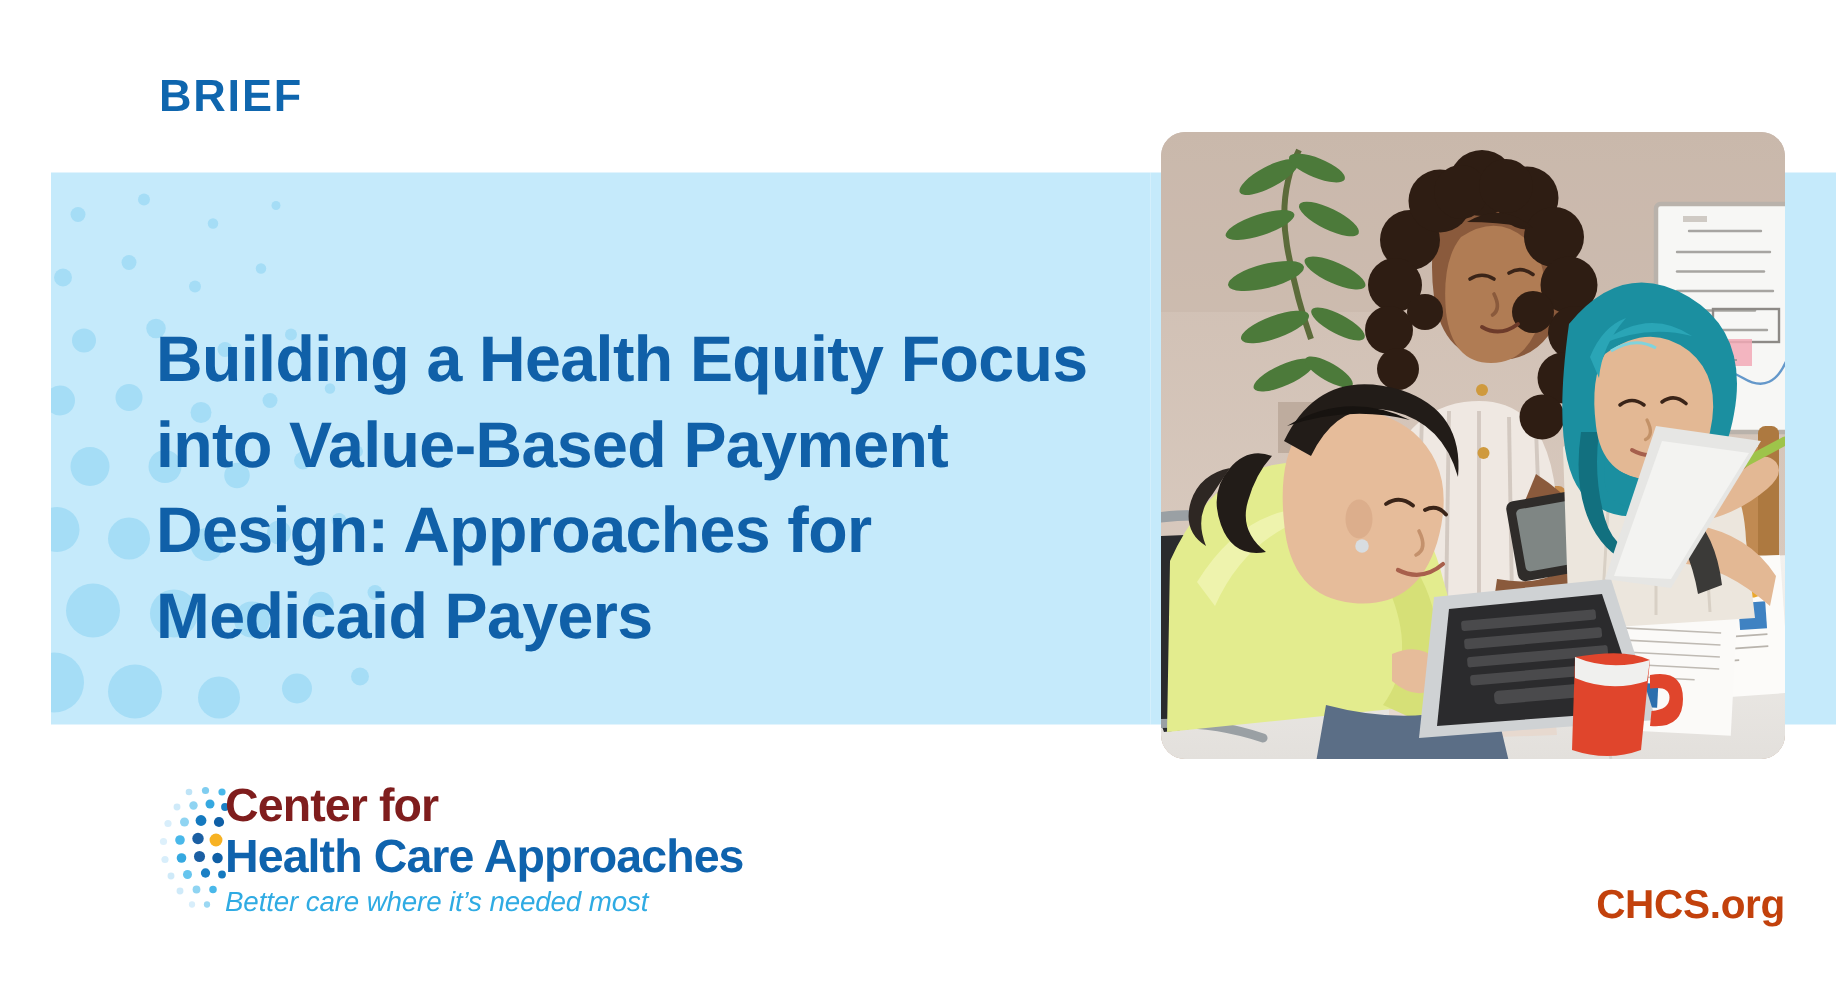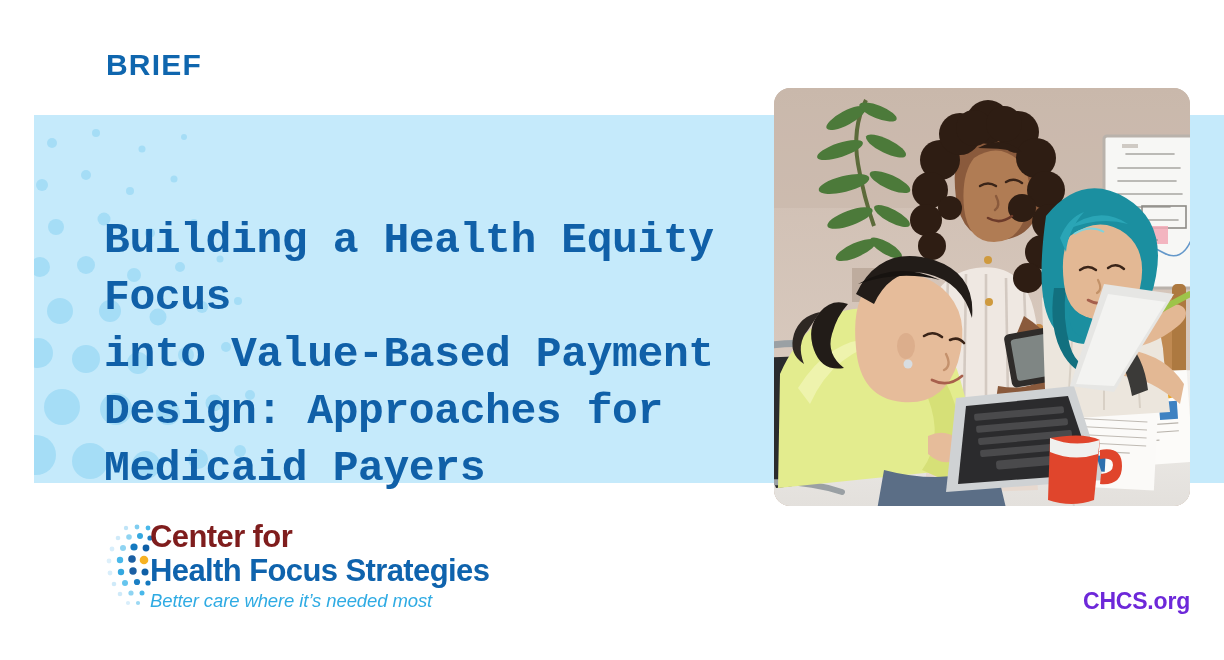--- a/index.html
+++ b/index.html
@@ -65,21 +65,21 @@
   .headline {
     position: absolute;
     left: 70px;
     top: 183px;
     width: 660px;
     font-size: 43px;
     line-height: 57px;
     font-weight: 700;
     color: #1060a8;
     letter-spacing: -0.4px;
-    font-family: Liberation Mono, monospace;
+    font-family: Liberation Sans, sans-serif;
     white-space: pre-line;
   }
 
   
   .photo {
     position: absolute;
     left: 740px;
     top: 88px;
     width: 416px;
     height: 418px;
@@ -136,23 +136,23 @@
     margin-top: 1px;
     font-family: "Liberation Sans", sans-serif;
     font-style: italic;
   }
 
   
   .site-url {
     position: absolute;
     right: 68px;
     top: 588px;
-    font-size: 23px;
+    font-size: 27px;
     font-weight: 700;
-    color: #6d28d9;
+    color: #c2410c;
     letter-spacing: -0.2px;
     font-family: "Liberation Sans", sans-serif;
   }
 </style>
 </head>
 <body>
 
 <div id="page">
 
   <div class="band"></div>
@@ -508,20 +508,20 @@
           <circle cx="27" cy="70" r="2.6" fill="#8fd4f2"></circle>
           <circle cx="38" cy="70" r="2.5" fill="#49b8ea"></circle>
 
           <circle cx="24" cy="80" r="2.1" fill="#d8eefb"></circle>
           <circle cx="34" cy="80" r="2.1" fill="#9bd8f3"></circle>
         </g>
       </svg>
     </div>
     <div class="logo-text">
       <div class="logo-line1">Center for</div>
-      <div class="logo-line2">Health Focus Strategies</div>
+      <div class="logo-line2">Health Care Approaches</div>
       <div class="logo-tagline">Better care where it’s needed most</div>
     </div>
   </div>
 
   <div class="site-url">CHCS.org</div>
 
 </div>
 
 </body></html>

